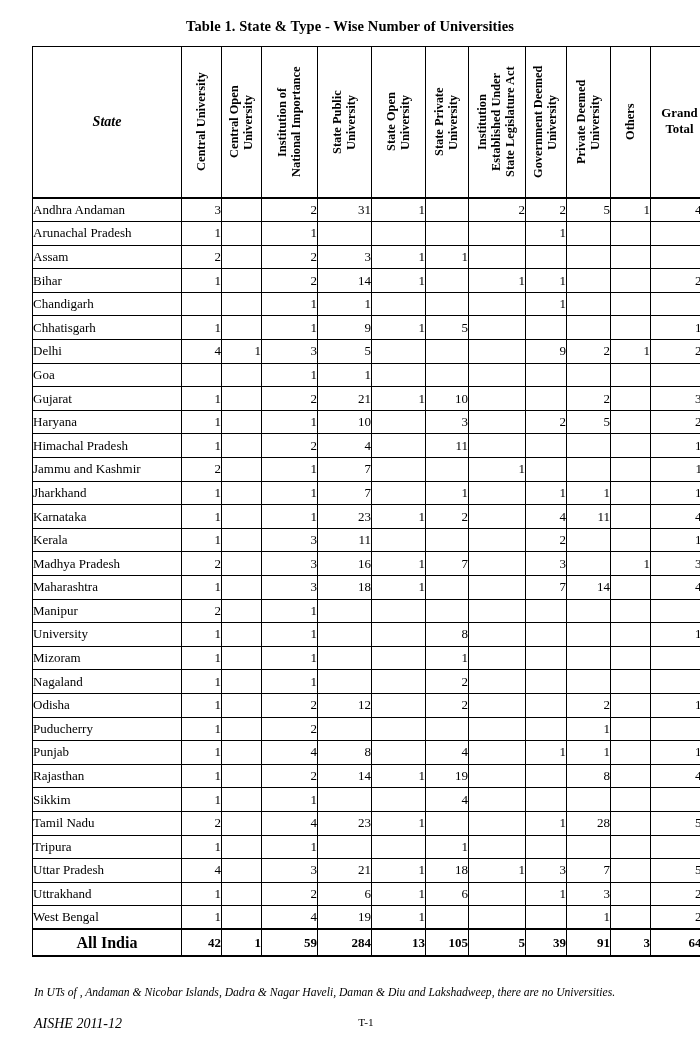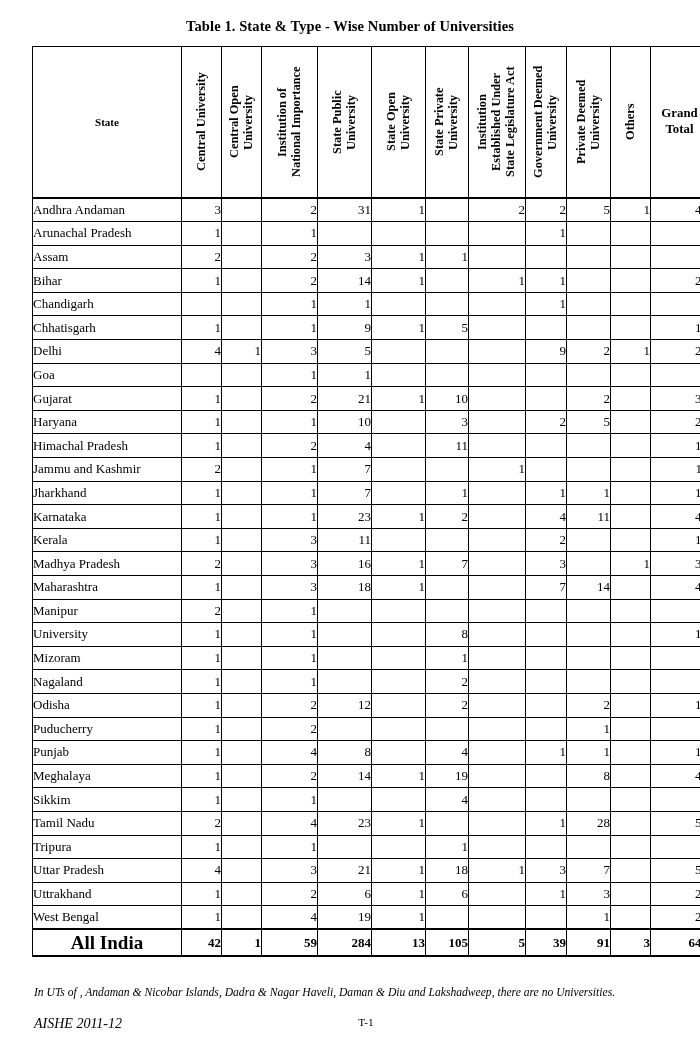--- a/index.html
+++ b/index.html
@@ -67,21 +67,22 @@
     height: 142px;
     display: flex;
     align-items: center;
     justify-content: center;
   }
   th.state-head {
     text-align: center;
   }
   .state-head-label {
     font-weight: bold;
-    font-size: 11px;
+    font-size: 14px;
+    font-style: italic;
   }
   th.grand-head {
     text-align: center;
   }
   .grand-head-label {
     font-weight: bold;
     font-size: 12.8px;
     line-height: 1.22;
     white-space: pre-line;
   }
@@ -100,21 +101,21 @@
     font-size: 13px;
   }
   tr.total td {
     font-weight: bold;
     border-top: 2px solid #000 !important;
     height: 25px;
   }
   tr.total td.state {
     text-align: center;
     padding-left: 0;
-    font-size: 19px;
+    font-size: 16px;
   }
   tr.total td.num { font-size: 13px; }
   tbody tr:last-child td { border-bottom: 2px solid #000; }
 
   .note {
     position: absolute;
     left: 34px;
     top: 984px;
     width: 626px;
     font-size: 11.6px;
@@ -541,21 +542,21 @@
           <td class="num">8</td>
           <td class="num"></td>
           <td class="num">4</td>
           <td class="num"></td>
           <td class="num">1</td>
           <td class="num">1</td>
           <td class="num"></td>
           <td class="num">19</td>
         </tr>
         <tr>
-          <td class="state">Meghalaya</td>
+          <td class="state">Rajasthan</td>
           <td class="num">1</td>
           <td class="num"></td>
           <td class="num">2</td>
           <td class="num">14</td>
           <td class="num">1</td>
           <td class="num">19</td>
           <td class="num"></td>
           <td class="num"></td>
           <td class="num">8</td>
           <td class="num"></td>

